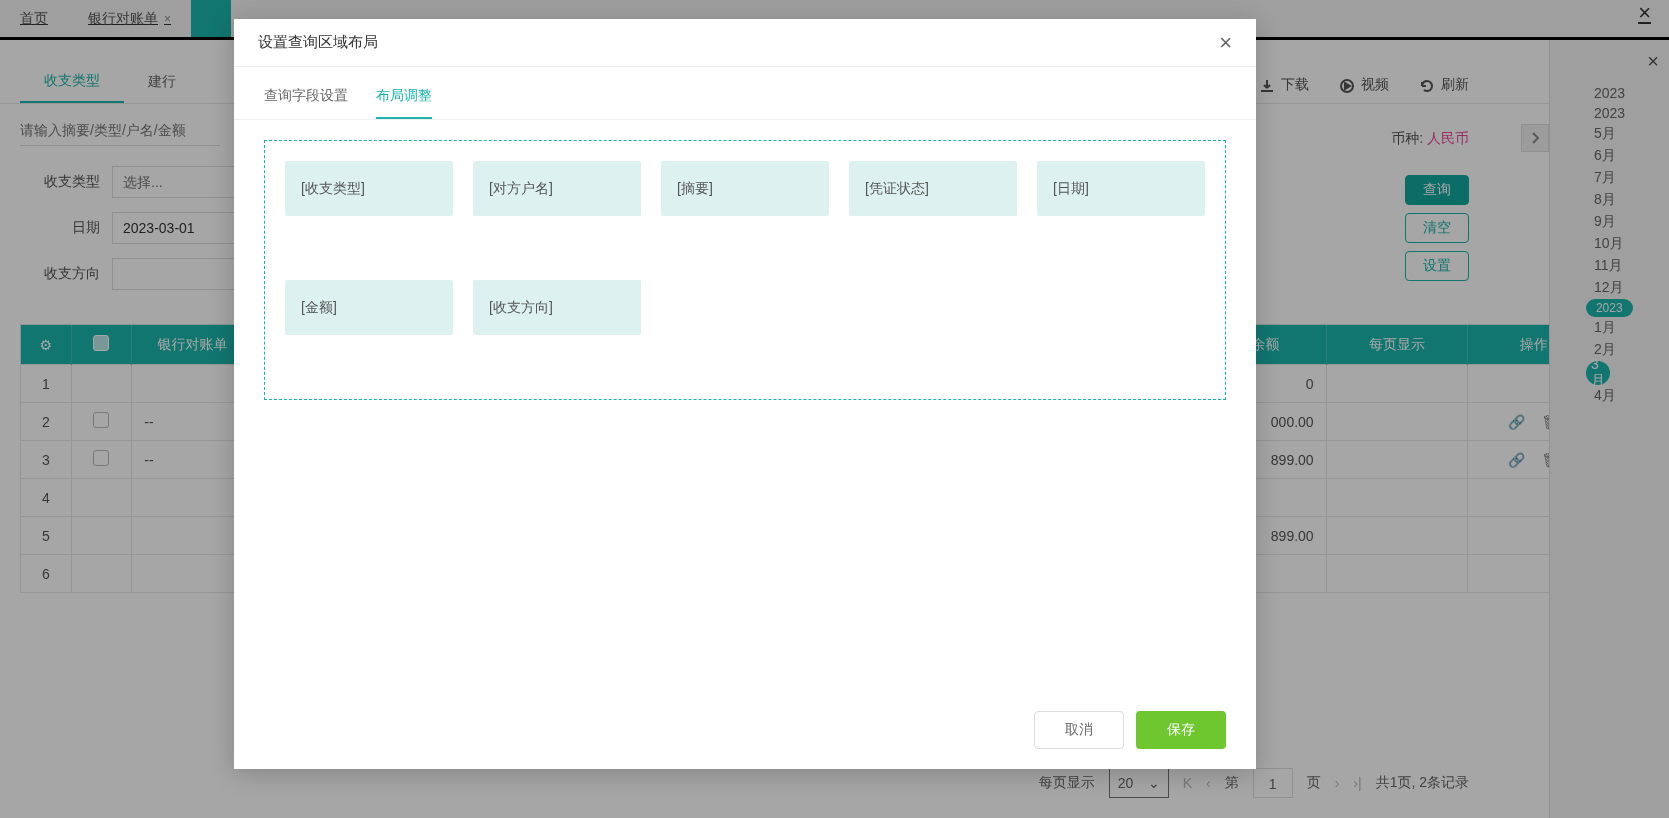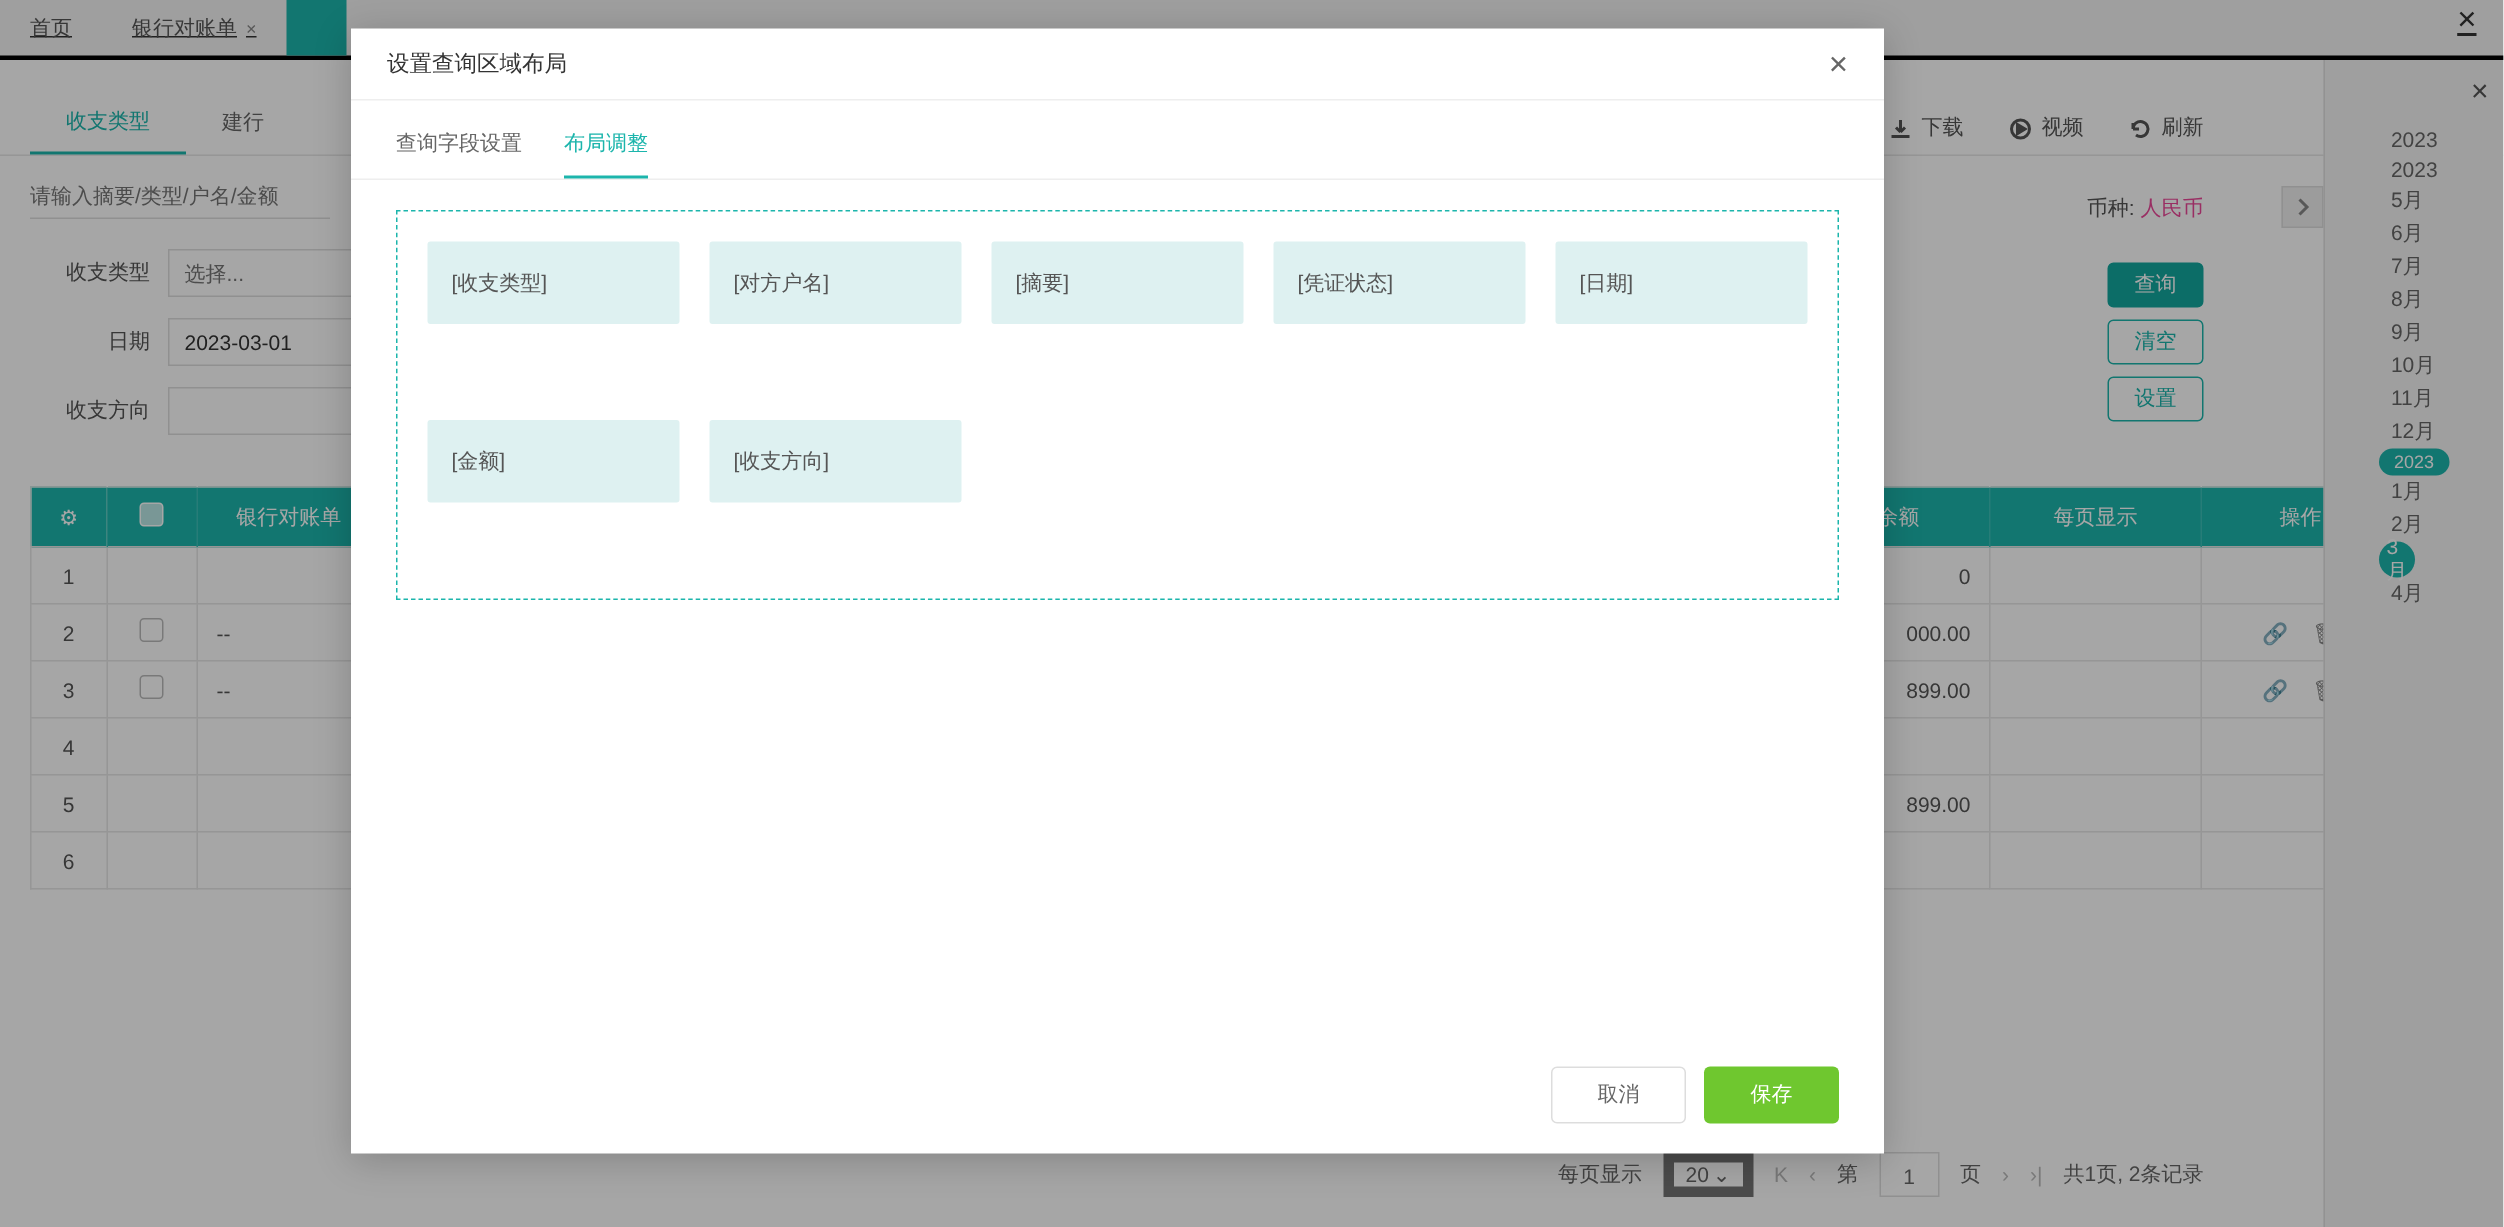--- a/index.html
+++ b/index.html
@@ -32,21 +32,21 @@
 .side-btns button { width: 64px; height: 30px; border: 1px solid #1cb5ac; background: #fff; color: #1cb5ac; border-radius: 4px; cursor: pointer; font-size: 14px; }
 .side-btns button.primary { background: #13a89f; color: #fff; border-color: #13a89f; }
 .table { margin: 0 20px; border: 1px solid #d0e6e4; width: 1580px; border-collapse: collapse; }
 .table th { background: #1cb5ac; color: #fff; font-weight: normal; padding: 10px 8px; font-size: 14px; border-right: 1px solid rgba(255,255,255,0.15); }
 .table td { border: 1px solid #e6e6e6; padding: 8px; text-align: center; color: #555; height: 38px; }
 .table .gear { color: #fff; }
 .checkbox { width: 16px; height: 16px; border: 1px solid #bbb; border-radius: 3px; display: inline-block; }
 .checkbox.header { background: rgba(255,255,255,0.7); border-color: #fff; }
 .row-icons { display: flex; gap: 16px; justify-content: center; color: #888; }
 .pagination { position: absolute; bottom: 20px; right: 200px; display: flex; align-items: center; gap: 14px; color: #666; }
-.page-sel { width: 60px; height: 30px; border: 7px solid #737373; padding: 0 8px; display: flex; align-items: center; justify-content: space-between; }
+.page-sel { width: 60px; height: 30px; border: 1px solid #737373; padding: 0 8px; display: flex; align-items: center; justify-content: space-between; }
 .page-num { width: 40px; height: 30px; border: 1px solid #ddd; text-align: center; line-height: 30px; }
 .pg-btn { color: #bbb; cursor: pointer; font-size: 14px; }
 .date-rail { position: absolute; right: 0; top: 40px; bottom: 0; width: 120px; background: #f5f5f5; border-left: 1px solid #e0e0e0; padding: 10px 0; display: flex; flex-direction: column; align-items: center; gap: 6px; font-size: 14px; color: #666; }
 .date-rail .rail-item { padding: 2px 8px; cursor: pointer; }
 .date-rail .year-badge { background: #1cb5ac; color: #fff; border-radius: 12px; padding: 2px 10px; font-size: 12px; }
 .date-rail .month-badge { background: #1cb5ac; color: #fff; width: 24px; height: 24px; border-radius: 50%; display: flex; align-items: center; justify-content: center; }
 .date-rail .rail-close { font-size: 20px; color: #555; cursor: pointer; margin-bottom: 4px; align-self: flex-end; margin-right: 10px; }
 
 .modal { position: absolute; left: 234px; top: 19px; width: 1022px; height: 750px; background: #fff; z-index: 100; display: flex; flex-direction: column; box-shadow: 0 4px 24px rgba(0,0,0,0.2); }
 .modal-header { height: 48px; display: flex; align-items: center; padding: 0 24px; font-size: 15px; color: #333; border-bottom: 1px solid #eee; }

